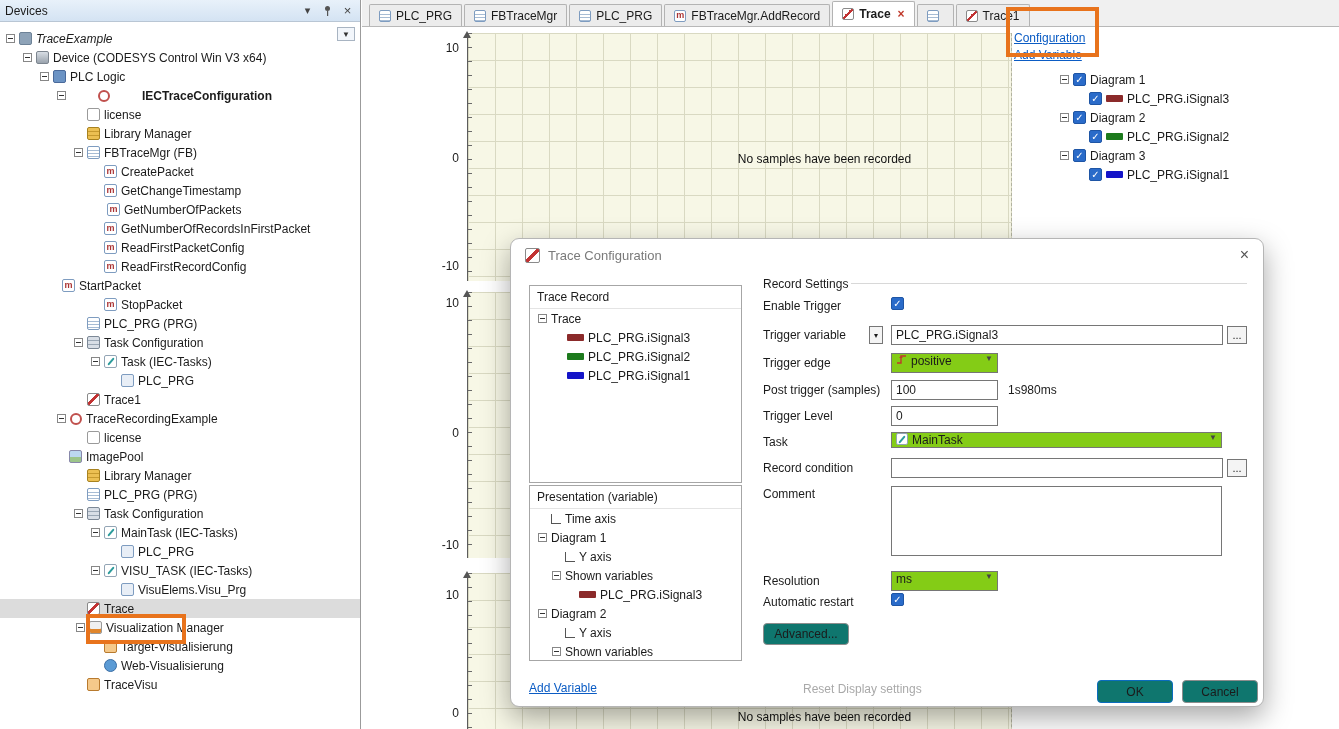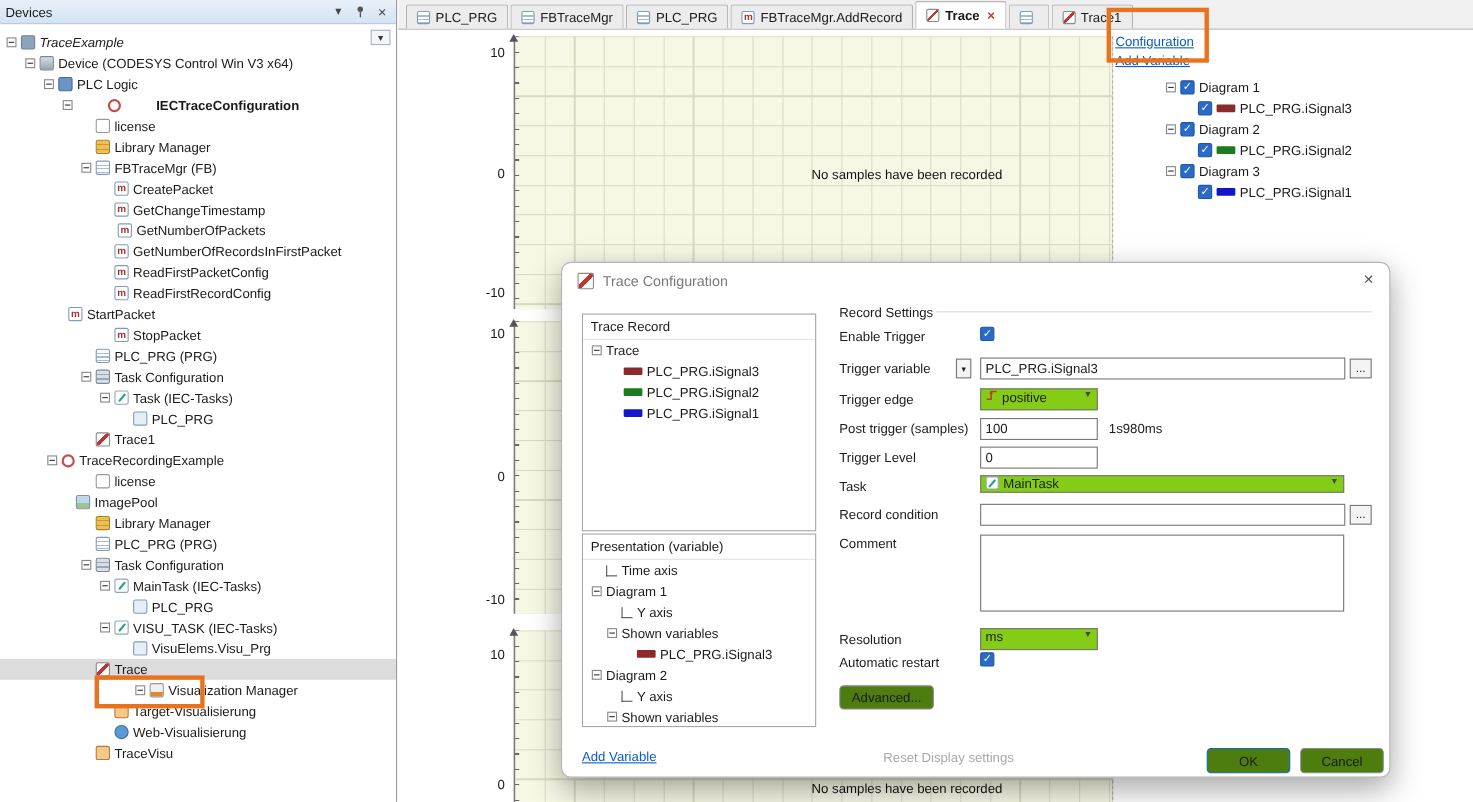--- a/index.html
+++ b/index.html
@@ -74,21 +74,21 @@
 .dlg-title{height:32px;display:flex;align-items:center;gap:8px;padding:0 14px;color:#7a7a7a;font-size:13px}
 .dlg-close{margin-left:auto;font-size:16px;color:#555;cursor:pointer;line-height:1}
 .lbox{position:absolute;border:1px solid #a6a6a6;background:#fff;overflow:hidden}
 .lbox-h{padding:4px 7px;border-bottom:1px solid #e4e4e4}
 .lbox .trow{height:19px}
 .flabel{position:absolute;white-space:nowrap}
 .tb{position:absolute;border:1px solid #767676;background:#fff;font-family:inherit;font-size:12px;padding:0 4px;color:#1b1b1b}
 .dd{position:absolute;border:1px solid #767676;background:#84cc16;display:flex;align-items:flex-start;gap:4px;padding:0 4px}
 .dd .arr{margin-left:auto;font-size:8px;color:#444}
 .btnsm{position:absolute;border:1px solid #767676;background:#f4f4f4;display:flex;align-items:center;justify-content:center;font-size:11px;cursor:pointer}
-.btn{position:absolute;border:1px solid #8d8d8d;background:#4d7c0f;border-radius:4px;display:flex;align-items:center;justify-content:center;cursor:pointer;font-size:12px}
+.btn{position:absolute;border:1px solid #8d8d8d;background:#0f766e;border-radius:4px;display:flex;align-items:center;justify-content:center;cursor:pointer;font-size:12px}
 .btn.primary{border:1px solid #0b6cbe}
 .grayed{color:#a9a9a9}
 .grp-line{position:absolute;height:1px;background:#d8d8d8}
 
 
 .hl{position:absolute;border:4px solid #e8731c;z-index:30;pointer-events:none}
 </style>
 </head>
 <body>
 
@@ -214,21 +214,21 @@
         <div class="trow" style="padding-left: 108px;">
           <span class="exp none"></span>
           <span class="ic ic-prgref"></span>
           <span class="lbl">PLC_PRG</span>
         </div>
         <div class="trow" style="padding-left: 74px;">
           <span class="exp none"></span>
           <span class="ic ic-trace"></span>
           <span class="lbl">Trace1</span>
         </div>
-        <div class="trow" style="padding-left: 43px;">
+        <div class="trow" style="padding-left: 57px;">
           <span class="exp">
             <i></i>
           </span>
           <span class="ic ic-app"></span>
           <span class="lbl">TraceRecordingExample</span>
         </div>
         <div class="trow" style="padding-left: 74px;">
           <span class="exp none"></span>
           <span class="ic ic-license"></span>
           <span class="lbl">license</span>
@@ -277,21 +277,21 @@
         <div class="trow" style="padding-left: 108px;">
           <span class="exp none"></span>
           <span class="ic ic-prgref"></span>
           <span class="lbl">VisuElems.Visu_Prg</span>
         </div>
         <div class="trow sel" style="padding-left: 74px;">
           <span class="exp none"></span>
           <span class="ic ic-trace"></span>
           <span class="lbl">Trace</span>
         </div>
-        <div class="trow" style="padding-left: 76px; margin-left: 47px;">
+        <div class="trow" style="padding-left: 76px;">
           <span class="exp">
             <i></i>
           </span>
           <span class="ic ic-visumgr"></span>
           <span class="lbl">Visualization Manager</span>
         </div>
         <div class="trow" style="padding-left: 91px;">
           <span class="exp none"></span>
           <span class="ic ic-visu"></span>
           <span class="lbl">Target-Visualisierung</span>

